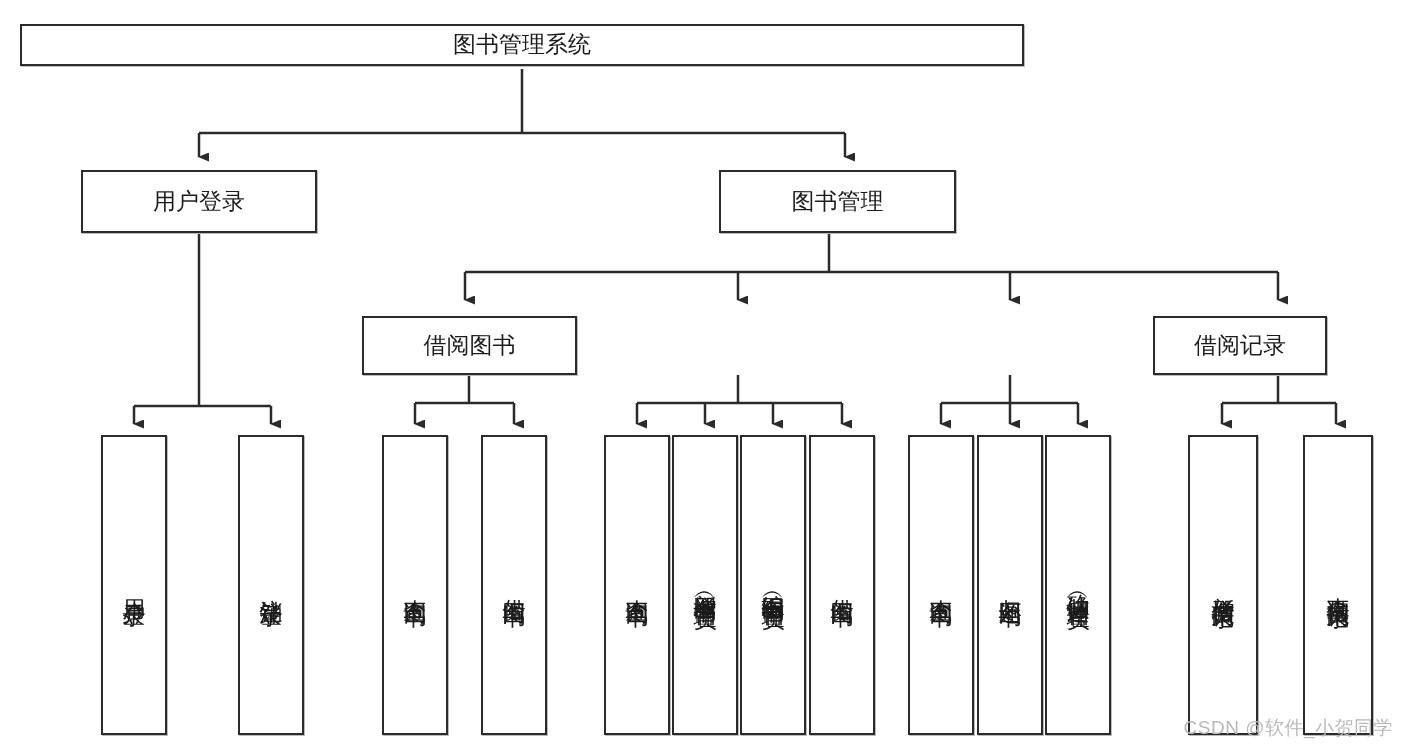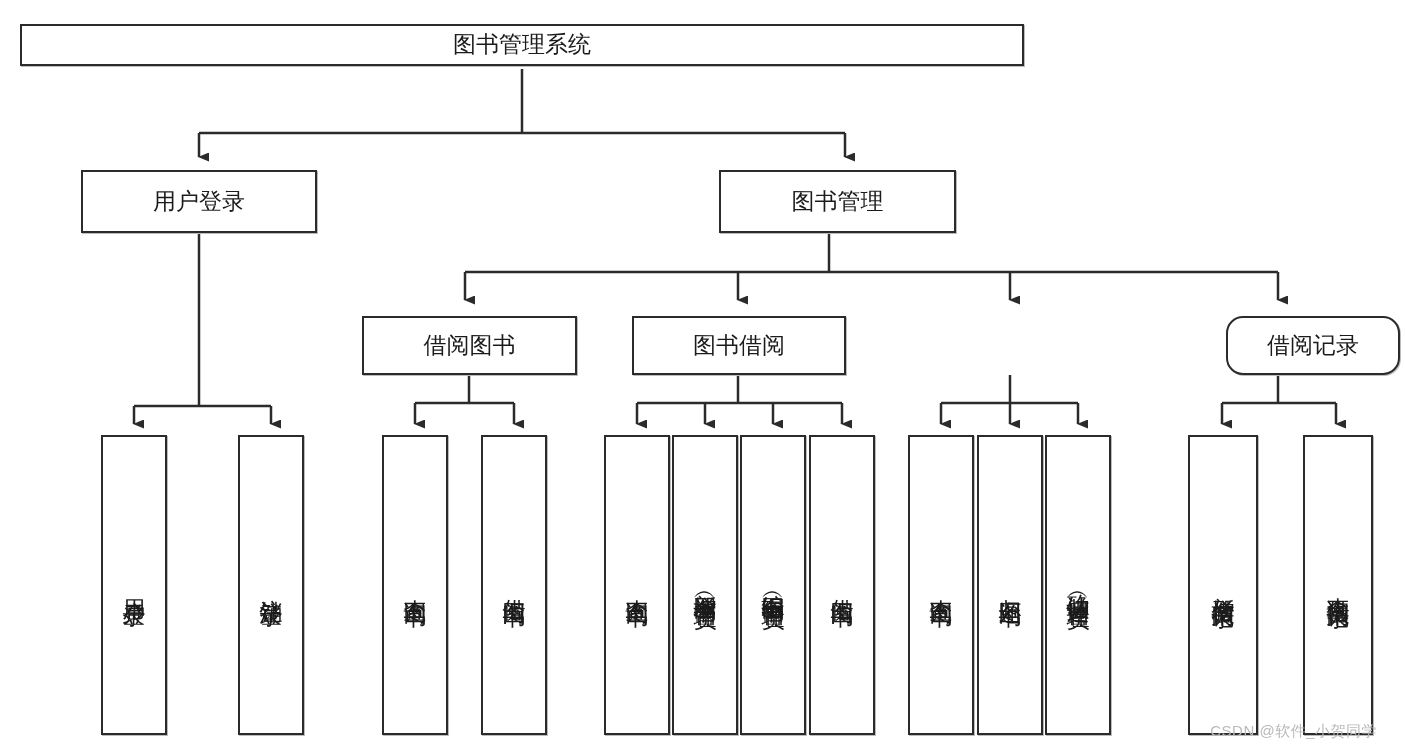--- a/index.html
+++ b/index.html
@@ -49,23 +49,23 @@
   .node.vert .label {
     writing-mode: vertical-rl;
     text-orientation: upright;
     font-size: 23px;
     letter-spacing: 2px;
     max-height: 280px;
     white-space: normal;
   }
   #watermark {
     position: absolute;
-    right: 28px;
+    right: 12px;
     bottom: 6px;
-    font-size: 15px;
+    font-size: 19px;
     color: #b9b9b9;
     letter-spacing: 0.5px;
     white-space: nowrap;
   }
 </style>
 </head>
 <body>
 
 <div id="canvas">
 
@@ -126,24 +126,21 @@
   <div class="node horiz" style="left:81px; top:170px; width:236px; height:63px;">
     <span class="label">用户登录</span>
   </div>
   <div class="node horiz" style="left:711px; top:170px; width:237px; height:63px;margin-left:8px;">
     <span class="label">图书管理</span>
   </div>
 
   <div class="node horiz" style="left:362px; top:316px; width:215px; height:59px;">
     <span class="label">借阅图书</span>
   </div>
-  <div class="node horiz" style="left:632px; top:316px; width:214px; height:59px;">
-    <span class="label">图书借阅</span>
-  </div>
-  <div class="node horiz" style="left:1226px; top:316px; width:174px; height:59px;border-radius:17px;">
+  <div class="node horiz" style="left:1153px; top:316px; width:174px; height:59px;">
     <span class="label">借阅记录</span>
   </div>
 
   <div class="node vert" style="left:101px; top:435px; width:66px; height:300px;">
     <span class="label">用户登录</span>
   </div>
   <div class="node vert" style="left:238px; top:435px; width:66px; height:300px;">
     <span class="label">注销登录</span>
   </div>
 

